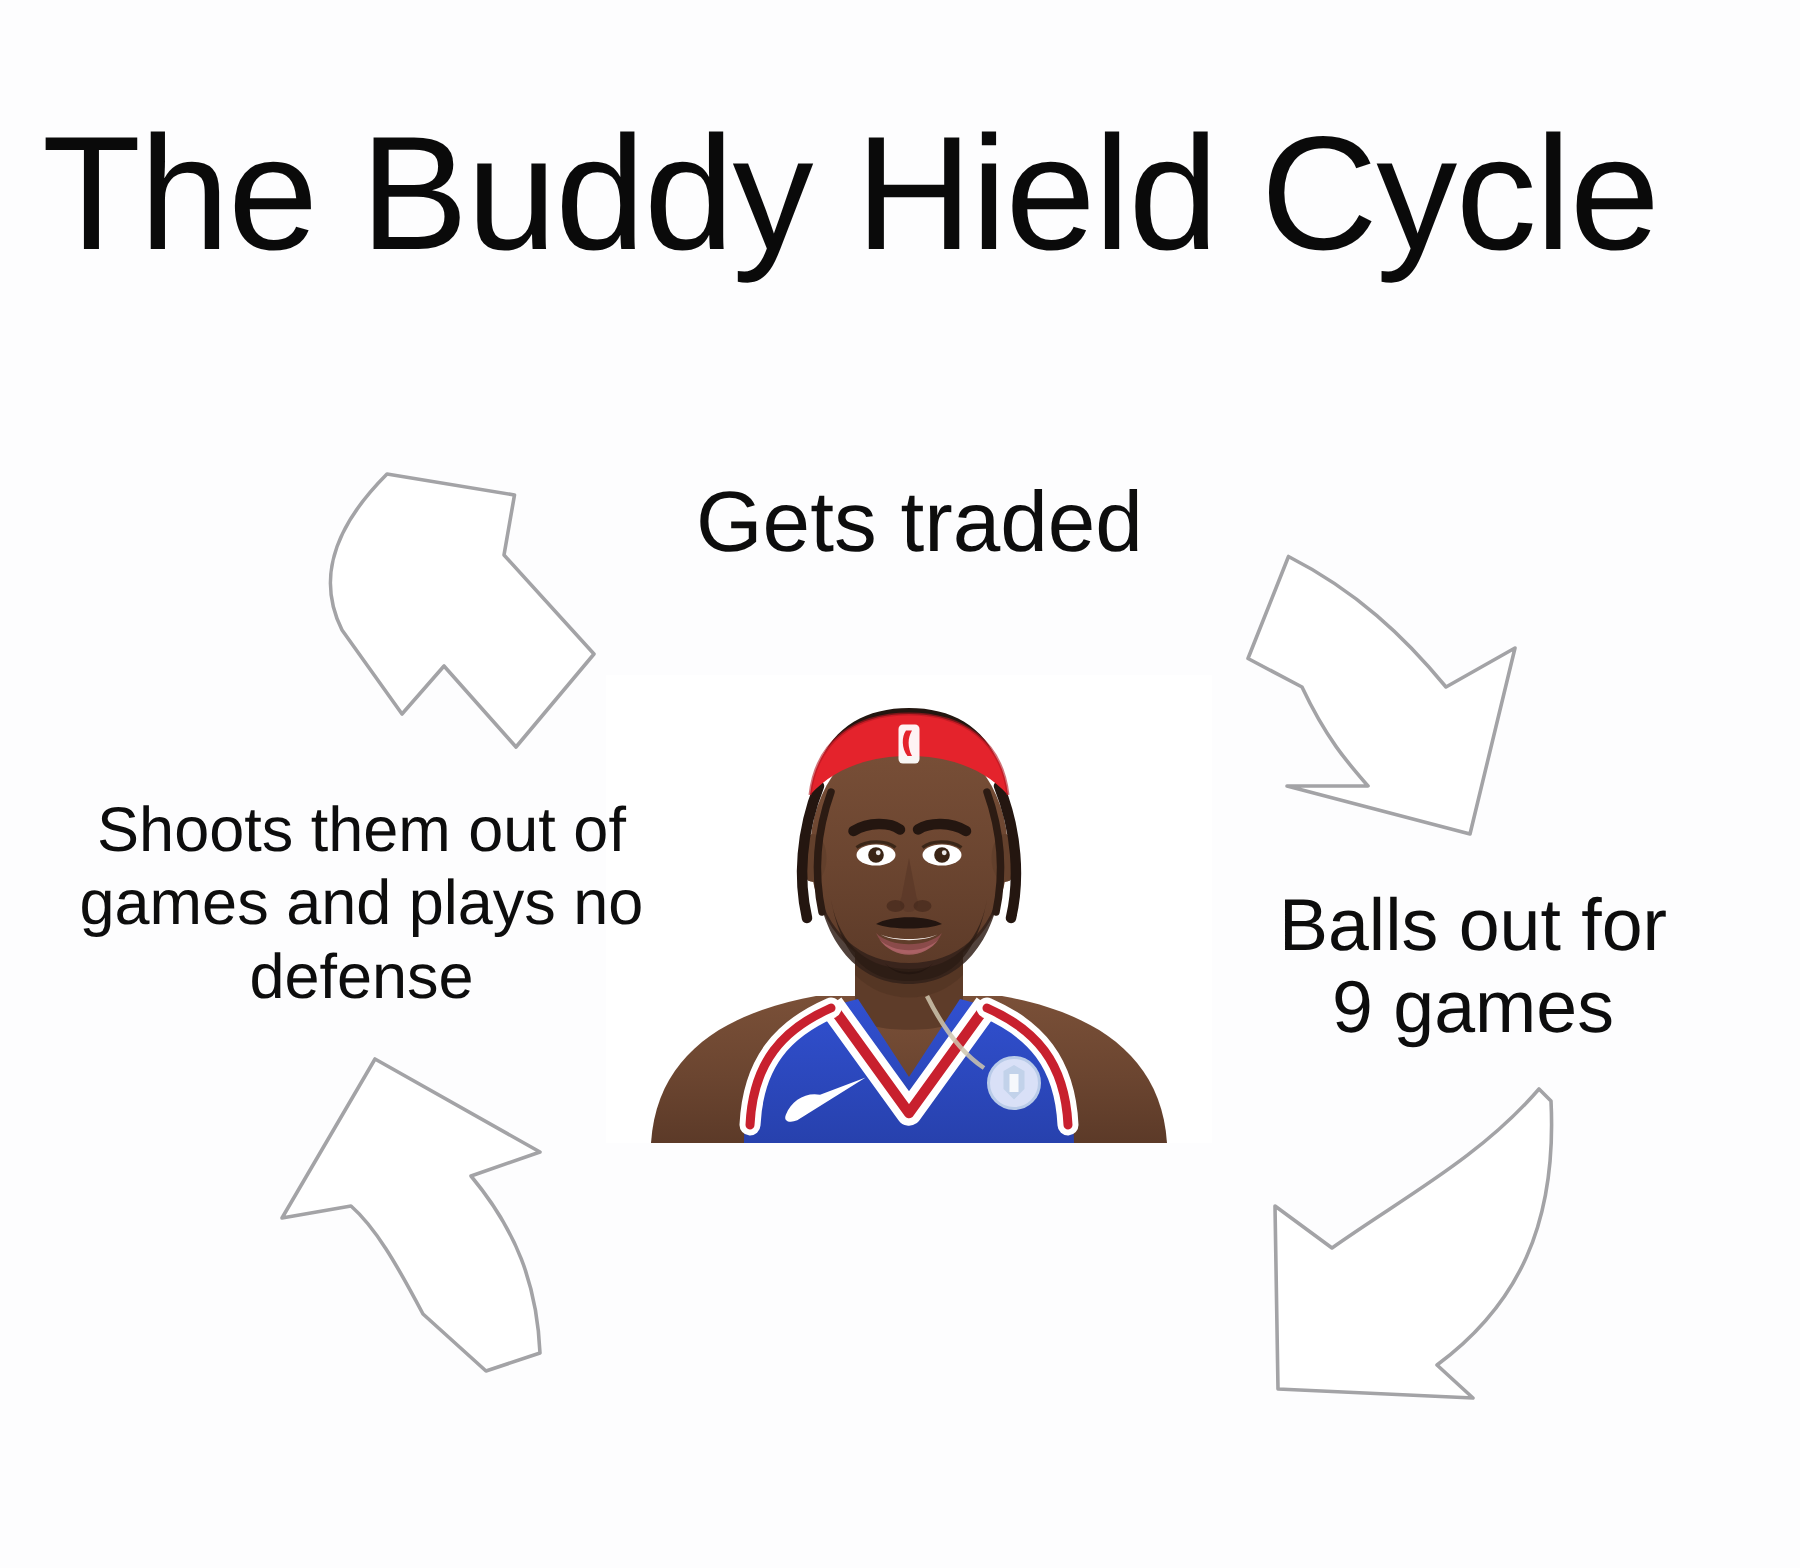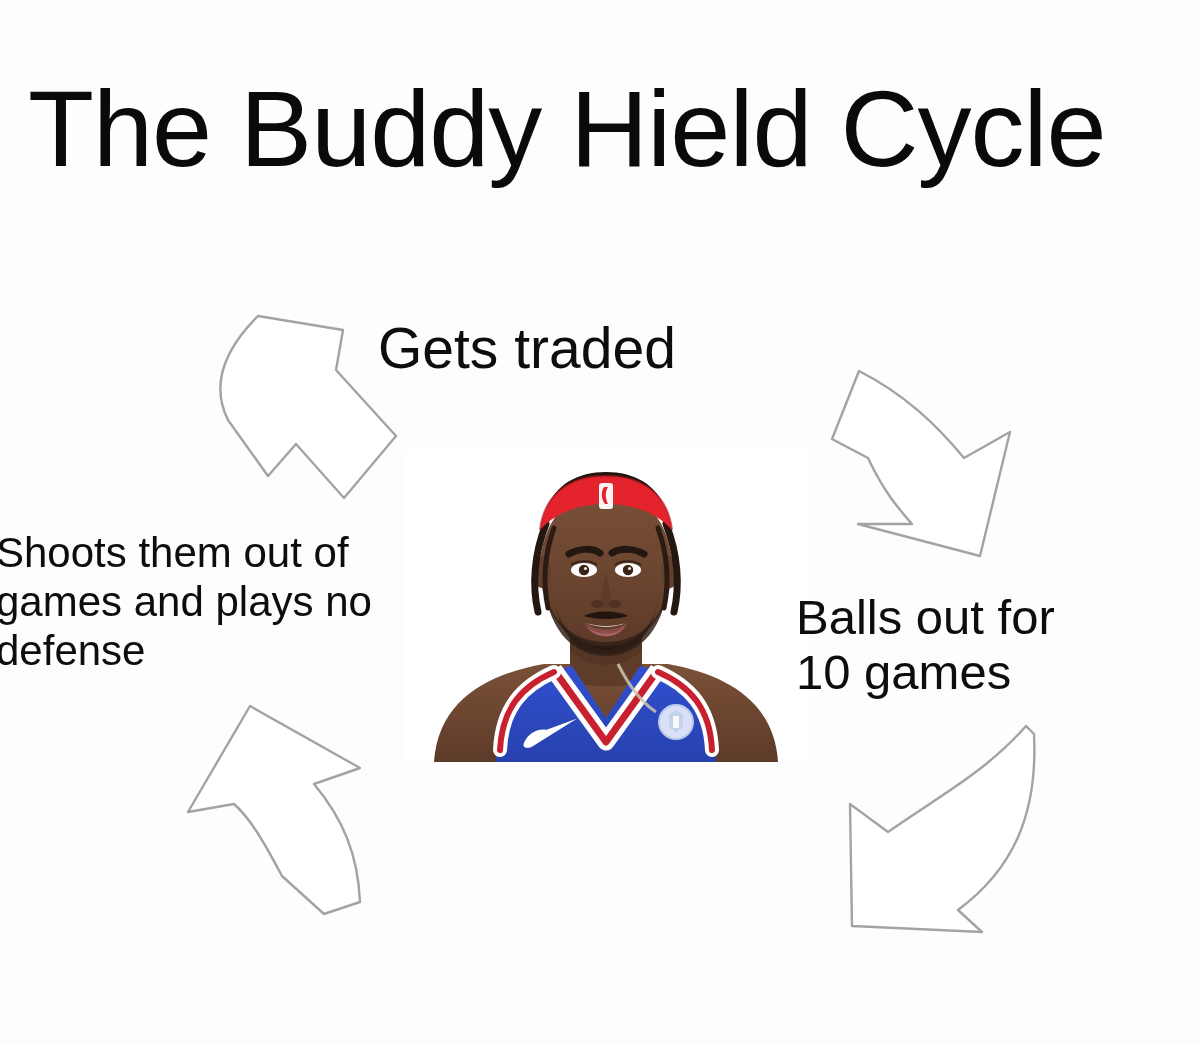--- a/index.html
+++ b/index.html
@@ -32,21 +32,21 @@
     color: #0a0a0a;
     font-weight: 400;
     white-space: nowrap;
   }
 
   
   .label {
     position: absolute;
     color: #0d0d0d;
     font-weight: 400;
-    text-align: left;
+    text-align: center;
     white-space: pre-line;
   }
   .label-top {
     left: 378px;
     top: 318px;
     width: 470px;
     font-size: 57px;
     line-height: 1.06;
   }
   .label-right {
@@ -250,20 +250,20 @@
         <path d="M 182,176 C 192,190 212,190 222,176 C 212,186 192,186 182,176 Z" fill="#b0656a" opacity="0.85"></path>
 
         <path d="M 186,192 C 194,202 210,202 218,192 C 212,200 192,200 186,192 Z" fill="#241610"></path>
       </g>
     </svg>
   </div>
 
   <div class="label label-top">Gets traded</div>
 
   <div class="label label-right">Balls out for
-10 games</div>
+9 games</div>
 
 
   <div class="label label-left">Shoots them out of
 games and plays no
 defense</div>
 
 </div>
 
 </body></html>

